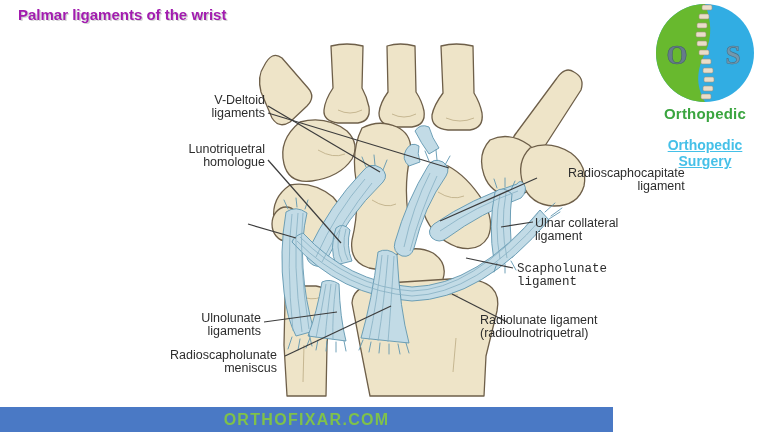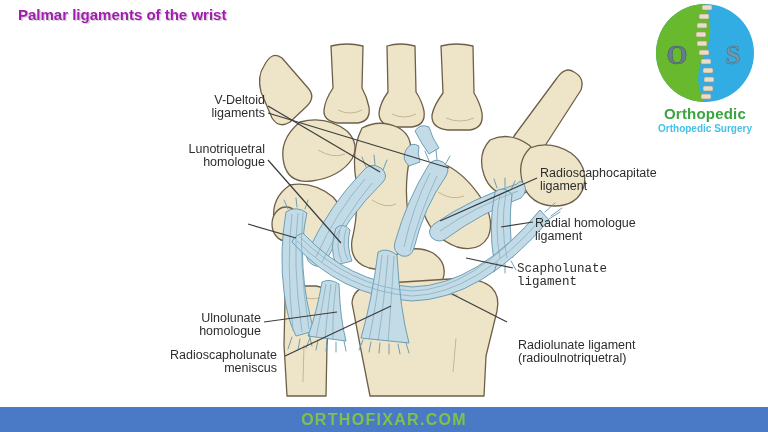--- a/index.html
+++ b/index.html
@@ -8,29 +8,29 @@
   .art{position:absolute;left:0;top:0;}
   .title{position:absolute;left:18px;top:6px;font-size:15px;font-weight:bold;color:#a21caf;
          text-shadow:1.4px 1.4px 0 rgba(160,160,160,.45);white-space:nowrap;text-align:right;}
   .lbl{position:absolute;font-size:12.5px;line-height:1.07;color:#2d2d2d;white-space:pre-line;}
   .lbl.r{text-align:right;}
   .lab0{right:503px;top:94px;}
   .lab1{right:503px;top:143px;}
   .lab2{right:524px;top:216px;}
   .lab3{right:507px;top:312px;}
   .lab4{right:491px;top:349px;}
-  .lab5{left:540px;top:167px;}
+  .lab5{left:568px;top:167px;text-align:right;}
   .lab6{left:535px;top:217px;}
   .lab7{left:517px;top:263px;font-family:Liberation Mono, monospace;}
-  .lab8{left:518px;top:314px;margin-top:25px;}
+  .lab8{left:480px;top:314px;}
   .logo{position:absolute;left:645px;top:2px;width:120px;text-align:center;}
   .logo svg{display:block;margin:0 auto;}
   .brand{font-size:15px;font-weight:bold;color:#3aa53f;letter-spacing:.2px;margin-top:1px;}
-  .tagline{font-size:10px;font-weight:bold;color:#45c0e8;margin-top:1px;}
-  .footer{position:absolute;left:0;top:407px;width:768px;height:25px;background:#4a79c5;text-align:center;}
+  .tagline{font-size:14px;font-weight:bold;color:#45c0e8;margin-top:15px;text-decoration:underline;}
+  .footer{position:absolute;left:0;top:407px;width:613px;height:25px;background:#4a79c5;text-align:center;}
   .footer span{display:inline-block;font-size:16px;font-weight:bold;color:#7fc14b;
                line-height:25px;letter-spacing:1.3px;}
 </style>
 </head>
 <body>
 
 <div class="stage">
 
   <svg class="art" width="768" height="432" viewBox="0 0 768 432">
 
@@ -148,26 +148,26 @@
     </g>
   </svg>
 
   <div class="title">Palmar ligaments of the wrist</div>
 
   <div class="lbl r lab0">V-Deltoid
 ligaments</div>
   <div class="lbl r lab1">Lunotriquetral
 homologue</div>
   <div class="lbl r lab3">Ulnolunate
-homologue</div>
+ligaments</div>
   <div class="lbl r lab4">Radioscapholunate
 meniscus</div>
   <div class="lbl lab5">Radioscaphocapitate
 ligament</div>
-  <div class="lbl lab6">Radial homologue
+  <div class="lbl lab6">Ulnar collateral
 ligament</div>
   <div class="lbl lab7">Scapholunate
 ligament</div>
   <div class="lbl lab8">Radiolunate ligament
 (radioulnotriquetral)</div>
 
   <div class="logo">
     <svg width="108" height="102" viewBox="0 0 108 102">
       <circle cx="54" cy="51" r="49" fill="#31ade3"></circle>
       <path d="M54,2 A49,49 0 0 0 54,100 C44,82 46,68 54,51 C62,34 60,18 54,2 Z" fill="#68b92e"></path>

